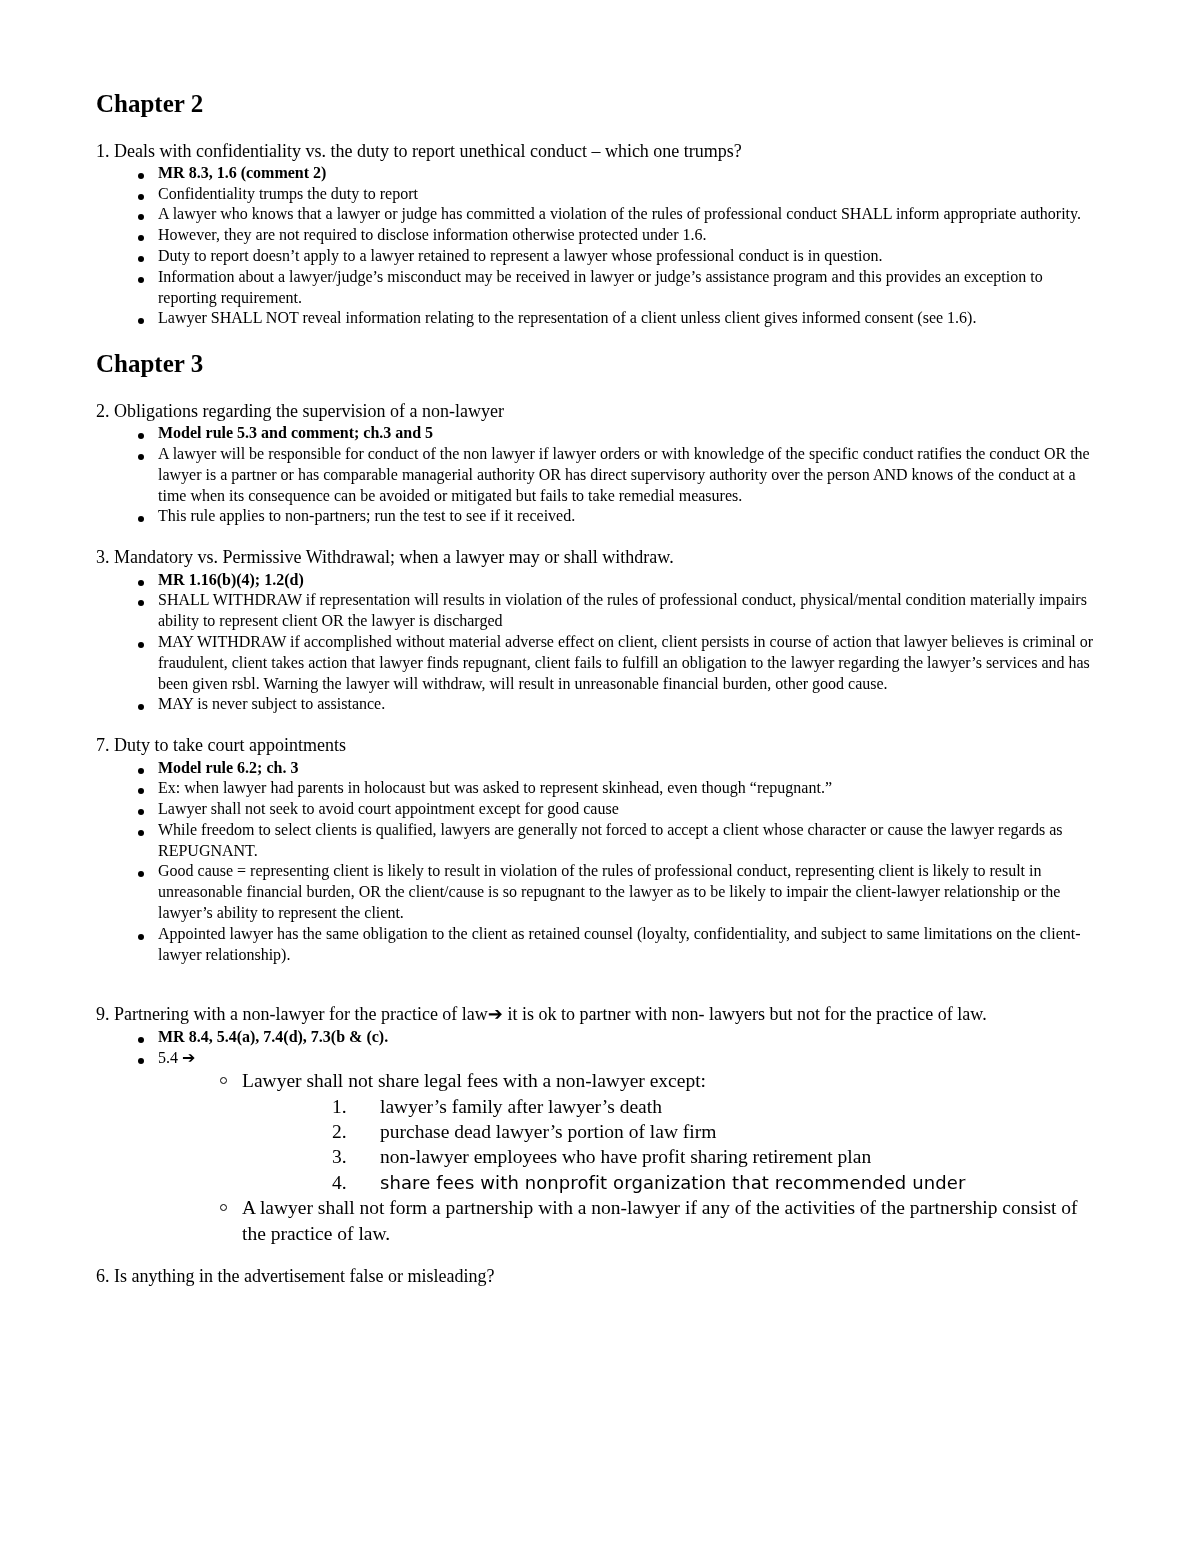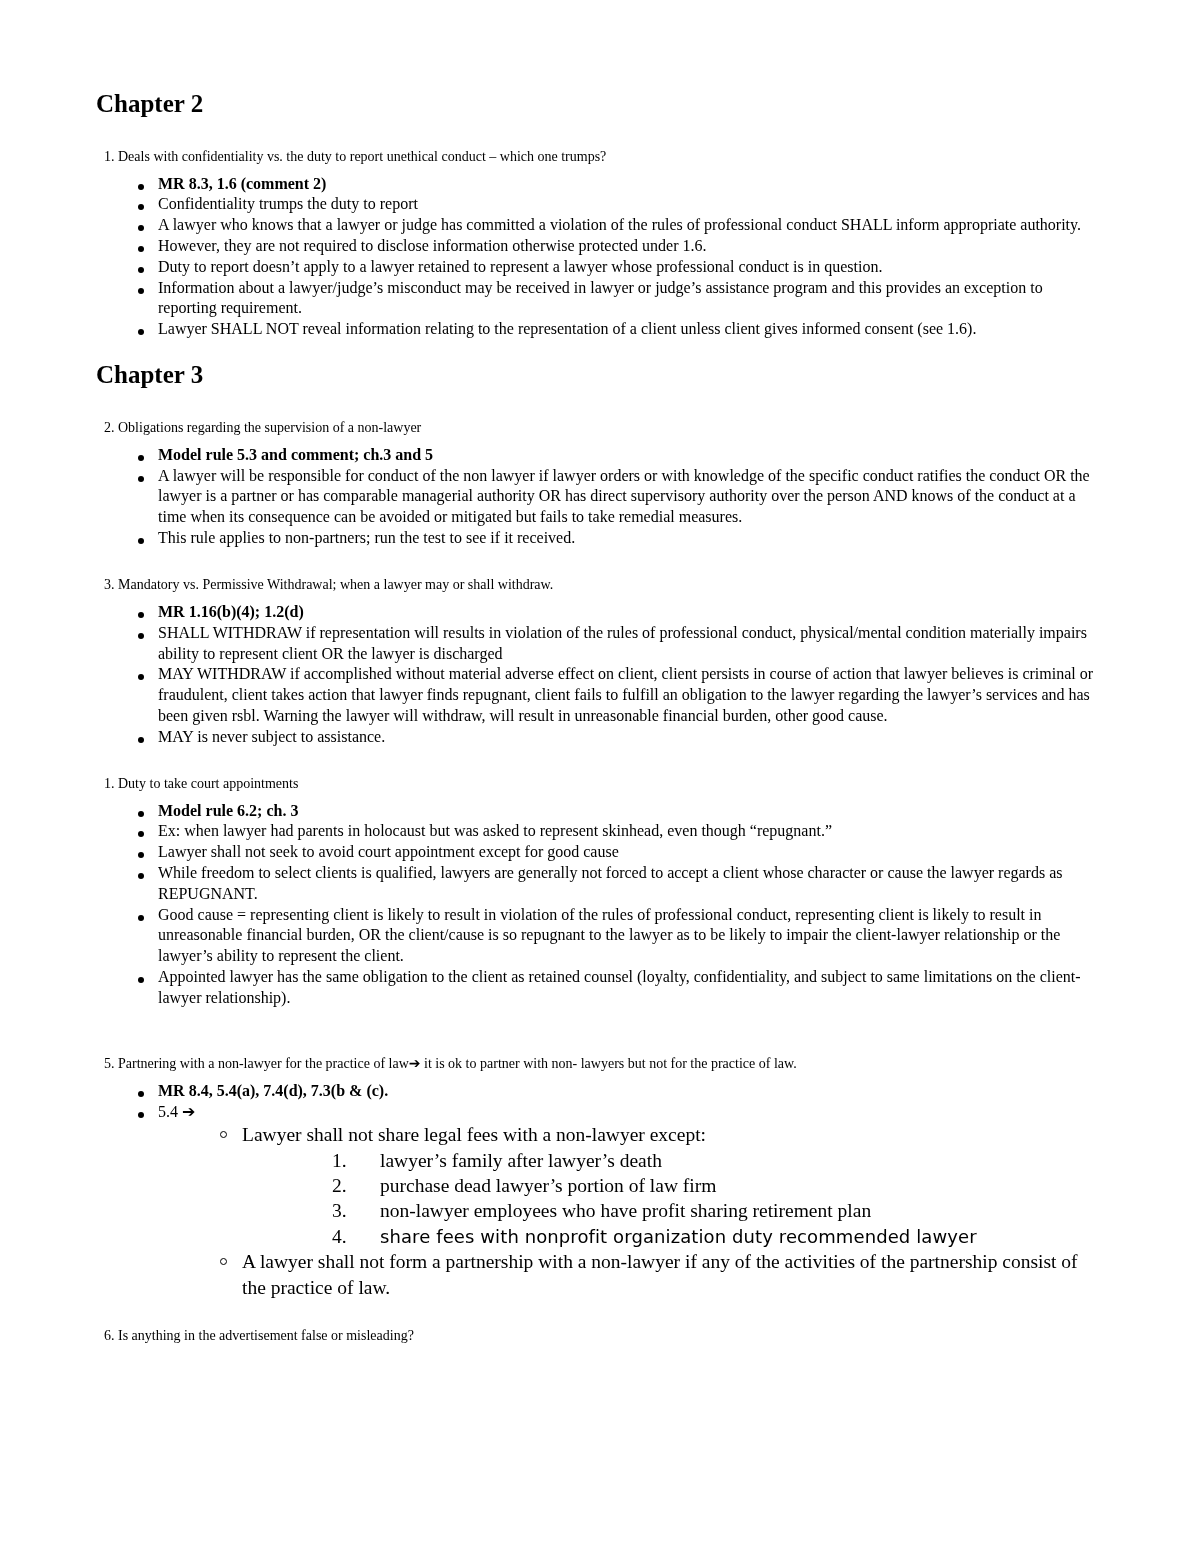--- a/index.html
+++ b/index.html
@@ -22,22 +22,22 @@
   .doc {
     font-size: 19.5px;
     line-height: 1.30;
   }
   .heading {
     font-weight: bold;
     font-size: 25px;
     margin: 0;
   }
   .para {
-    margin: 8px;
-    font-size: 14px;
+    margin: 0;
+    font-size: 18px;
   }
   .spacer {
     height: 19px;
   }
   ul.bullets {
     list-style: none;
     margin: 0;
     padding: 0;
   }
   ul.bullets > li {
@@ -145,47 +145,47 @@
     <p class="para">3. Mandatory vs. Permissive Withdrawal; when a lawyer may or shall withdraw.</p>
     <ul class="bullets">
       <li class="bold"><span class="txt">MR 1.16(b)(4); 1.2(d)</span></li>
       <li><span class="txt">SHALL WITHDRAW if representation will results in violation of the rules of professional conduct, physical/mental condition materially impairs ability to represent client OR the lawyer is discharged</span></li>
       <li><span class="txt">MAY WITHDRAW if accomplished without material adverse effect on client, client persists in course of action that lawyer believes is criminal or fraudulent, client takes action that lawyer finds repugnant, client fails to fulfill an obligation to the lawyer regarding the lawyer’s services and has been given rsbl. Warning the lawyer will withdraw, will result in unreasonable financial burden, other good cause.</span></li>
       <li><span class="txt">MAY is never subject to assistance.</span></li>
     </ul>
 
     <div class="spacer"></div>
 
-    <p class="para">1. Duty to take court appointments</p>
+    <p class="para">7. Duty to take court appointments</p>
     <ul class="bullets">
       <li class="bold"><span class="txt">Model rule 6.2; ch. 3</span></li>
       <li><span class="txt">Ex: when lawyer had parents in holocaust but was asked to represent skinhead, even though “repugnant.”</span></li>
       <li><span class="txt">Lawyer shall not seek to avoid court appointment except for good cause</span></li>
       <li><span class="txt">While freedom to select clients is qualified, lawyers are generally not forced to accept a client whose character or cause the lawyer regards as REPUGNANT.</span></li>
       <li><span class="txt">Good cause = representing client is likely to result in violation of the rules of professional conduct, representing client is likely to result in unreasonable financial burden, OR the client/cause is so repugnant to the lawyer as to be likely to impair the client-lawyer relationship or the lawyer’s ability to represent the client.</span></li>
       <li><span class="txt">Appointed lawyer has the same obligation to the client as retained counsel (loyalty, confidentiality, and subject to same limitations on the client-lawyer relationship).</span></li>
     </ul>
 
     <div class="spacer"></div>
 
     <div class="spacer"></div>
 
-    <p class="para">5. Partnering with a non-lawyer for the practice of law➔ it is ok to partner with non- lawyers but not for the practice of law.</p>
+    <p class="para">9. Partnering with a non-lawyer for the practice of law➔ it is ok to partner with non- lawyers but not for the practice of law.</p>
     <ul class="bullets">
       <li class="bold"><span class="txt">MR 8.4, 5.4(a), 7.4(d), 7.3(b &amp; (c).</span></li>
       <li><span class="txt">5.4 ➔</span></li>
     </ul>
     <ul class="circles">
       <li><span class="txt">Lawyer shall not share legal fees with a non-lawyer except:</span></li>
     </ul>
     <ol class="numbers">
       <li><span class="txt">lawyer’s family after lawyer’s death</span></li>
       <li><span class="txt">purchase dead lawyer’s portion of law firm</span></li>
       <li><span class="txt">non-lawyer employees who have profit sharing retirement plan</span></li>
-      <li class="alt"><span class="txt">share fees with nonprofit organization duty recommended lawyer</span></li>
+      <li class="alt"><span class="txt">share fees with nonprofit organization that recommended under</span></li>
     </ol>
     <ul class="circles">
       <li><span class="txt">A lawyer shall not form a partnership with a non-lawyer if any of the activities of the partnership consist of the practice of law.</span></li>
     </ul>
 
     <div class="spacer"></div>
 
     <p class="para">6. Is anything in the advertisement false or misleading?</p>
 
   </div>

